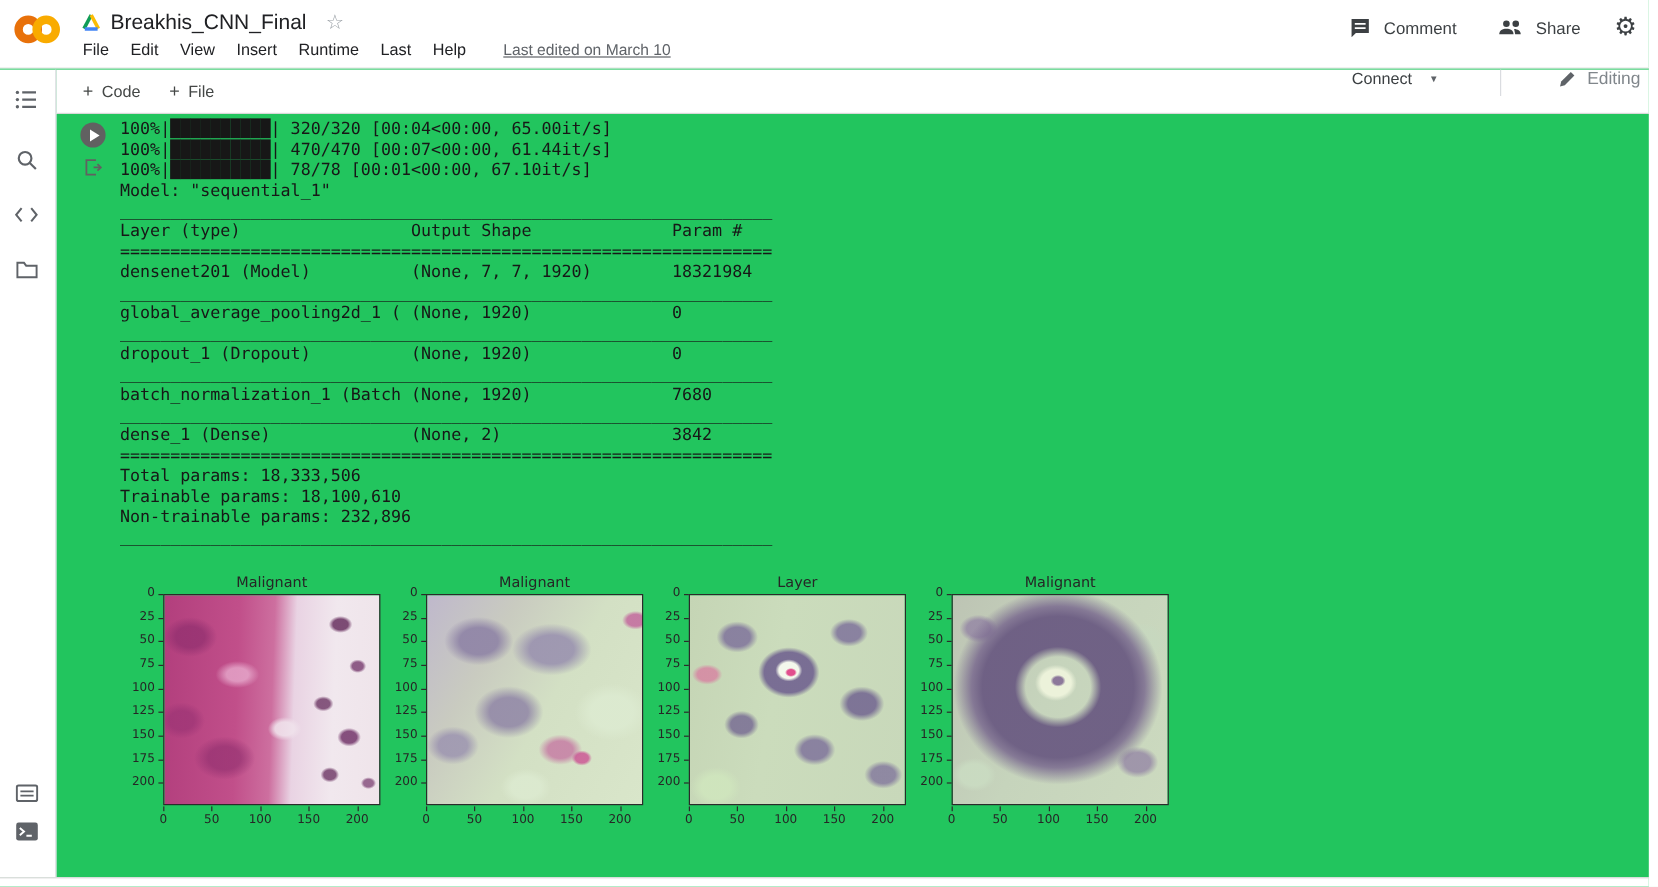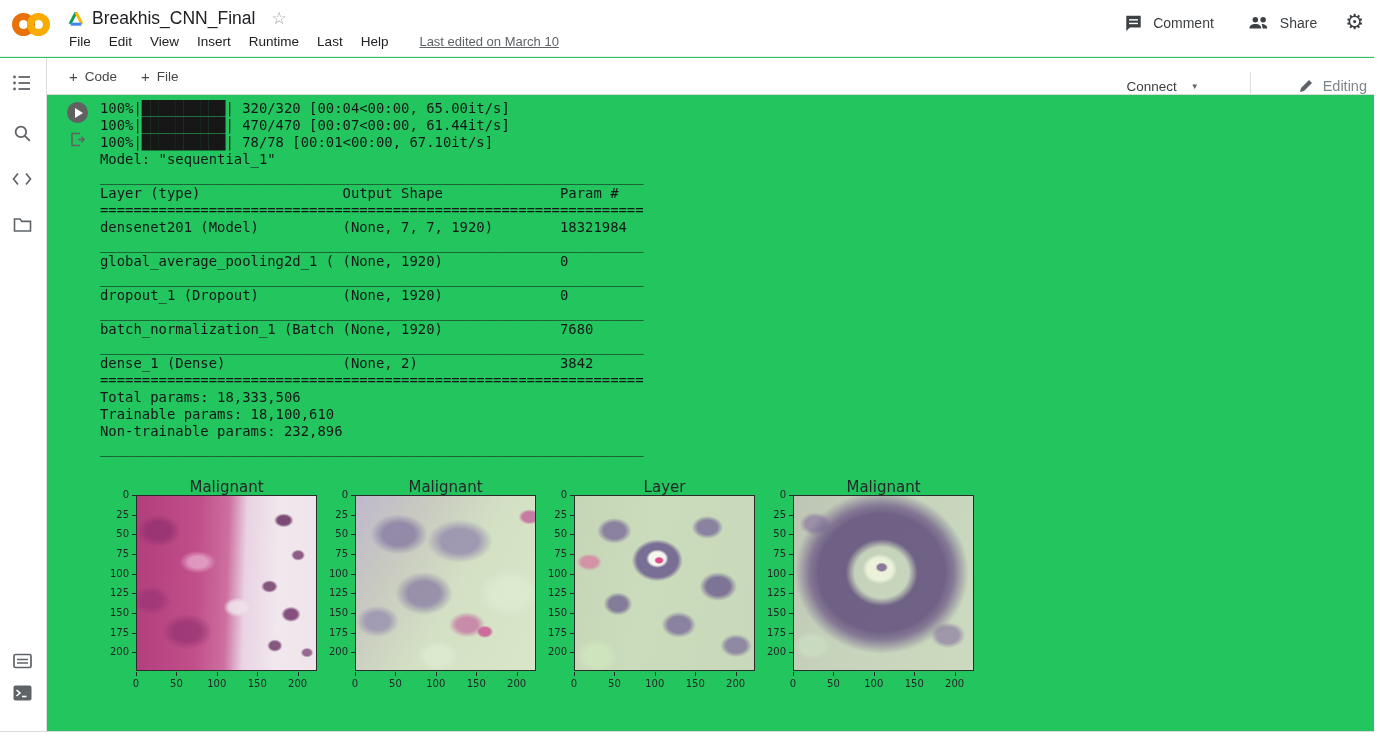--- a/index.html
+++ b/index.html
@@ -24,21 +24,21 @@
   .header-right { position:absolute; right:18px; top:12px; display:flex; align-items:center; }
   .hbtn { display:flex; align-items:center; cursor:pointer; }
   .hbtn .lbl { font-size:14px; color:#3c4043; margin-left:10px; }
   .gear { font-size:21px; color:#3c4043; font-family:"DejaVu Sans", sans-serif; line-height:1; margin-left:28px; cursor:pointer; }
   .ml28 { margin-left:34px; }
   
   .toolbar { position:absolute; top:58px; left:47px; width:1335px; height:37px; background:#fff; border-bottom:1px solid #d9d9d9; }
   .tb-left { position:absolute; left:10px; top:0; height:36px; display:flex; align-items:center; }
   .tb-btn { display:flex; align-items:center; padding:0 12px; height:36px; cursor:pointer; font-size:13.5px; color:#444746; }
   .tb-btn .plus { margin-right:7px; font-size:15px; color:#444746; }
-  .tb-right { position:absolute; right:15px; top:0; height:36px; display:flex; align-items:flex-end;gap:29px; }
+  .tb-right { position:absolute; right:15px; top:0; height:36px; display:flex; align-items:flex-start;gap:29px; }
   .connect { display:flex; align-items:center; cursor:pointer; }
   .connect .lbl { font-size:13.5px; color:#3c4043; }
   .caret { font-size:8px; color:#5f6368; margin-left:14px; }
   .tb-divider { width:1px; height:22px; background:#dadce0; margin:0 18px 0 22px; }
   .editing { display:flex; align-items:center; cursor:pointer; }
   .editing .lbl { font-size:14.5px; color:#80868b; margin-left:9px; }
   
   .sidebar { position:absolute; top:58px; left:0; width:47px; height:673px; background:#fff; border-right:1px solid #dadce0; }
   .side-ic { position:absolute; left:9px; width:26px; height:26px; display:flex; align-items:center; justify-content:center; cursor:pointer; }
   
@@ -46,21 +46,21 @@
   
   .play-btn { position:absolute; left:67px; top:102px; width:21px; height:21px; border-radius:50%; background:#616161; cursor:pointer; }
   .play-btn .tri { position:absolute; left:8px; top:5.5px; width:0; height:0; border-left:8px solid #fff; border-top:5px solid transparent; border-bottom:5px solid transparent; }
   .out-ic { position:absolute; left:69px; top:131px; cursor:pointer; }
   
   .output { position:absolute; left:100px; top:100px; font-family:"DejaVu Sans Mono", monospace; font-size:13.9px; line-height:17px; color:#171717; }
   .output div { white-space:pre; height:17px; }
   
   .figrow { position:absolute; left:98px; top:478px; display:flex; }
   .fig { position:relative; width:219px; height:222px; }
-  .fig-title { position:absolute; top:0; left:38px; width:181px; text-align:center; font-family:"DejaVu Sans", sans-serif; font-size:15px; color:#262626; }
+  .fig-title { position:absolute; top:0; left:38px; width:181px; text-align:center; font-family:"DejaVu Sans", sans-serif; font-size:12px; color:#262626; }
   .fig-plot { position:absolute; top:17px; left:38px; width:181px; height:176px; border:1px solid #2b2b2b; overflow:hidden; }
   .fig-img { position:absolute; inset:0; }
   .ylab, .xlab { position:absolute; font-family:"DejaVu Sans", sans-serif; font-size:10px; color:#262626; }
   .ylab { left:0; width:31px; text-align:right; }
   .xlab { top:200px; width:30px; text-align:center; }
   .ymark { position:absolute; left:34px; width:4px; height:1px; background:#2b2b2b; }
   .xmark { position:absolute; top:194px; width:1px; height:4px; background:#2b2b2b; }
   
   .img1 { background:
     radial-gradient(14px 10px at 82% 14%, #5f2456cc 45%, #0000 70%),

